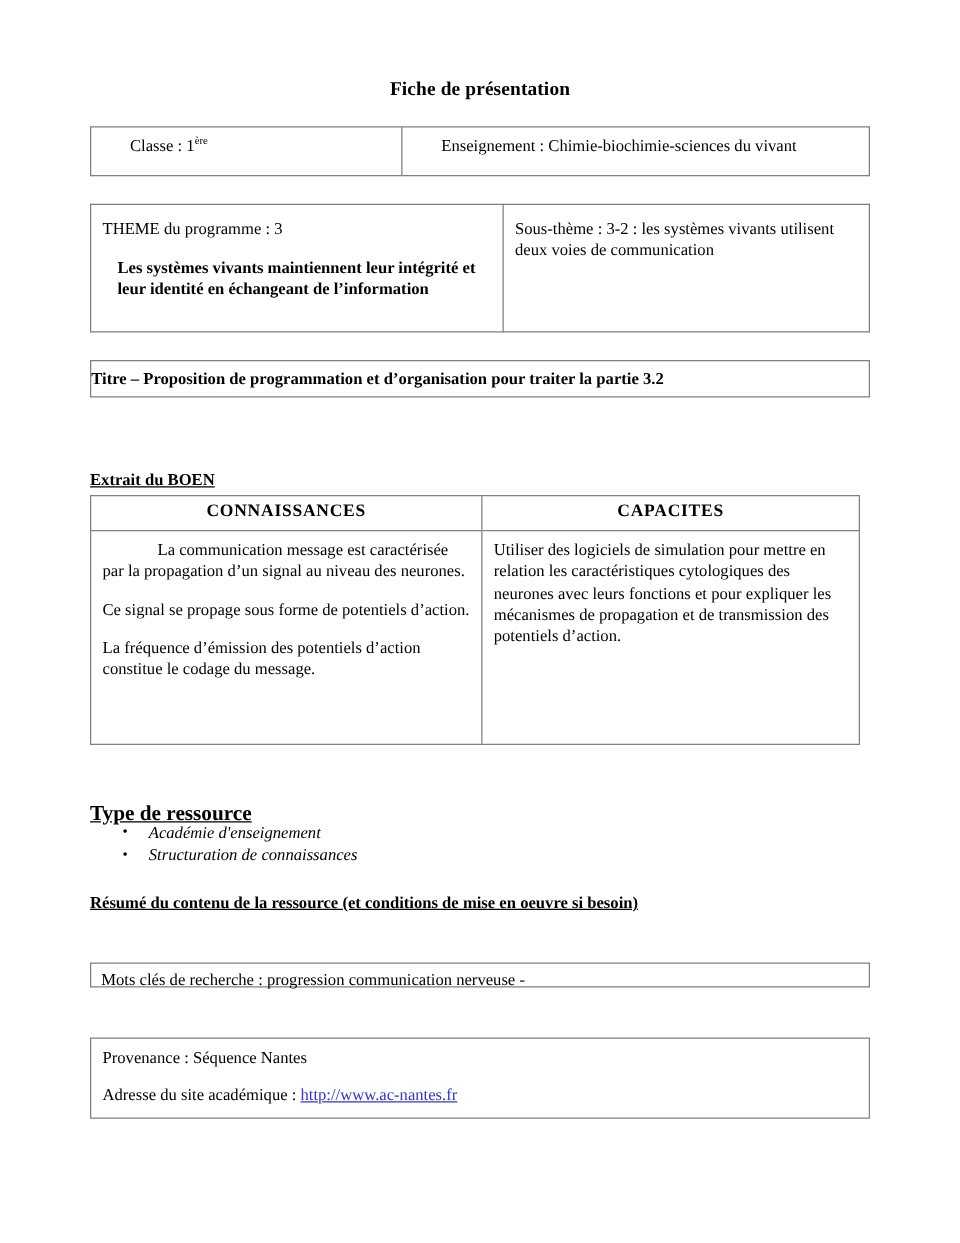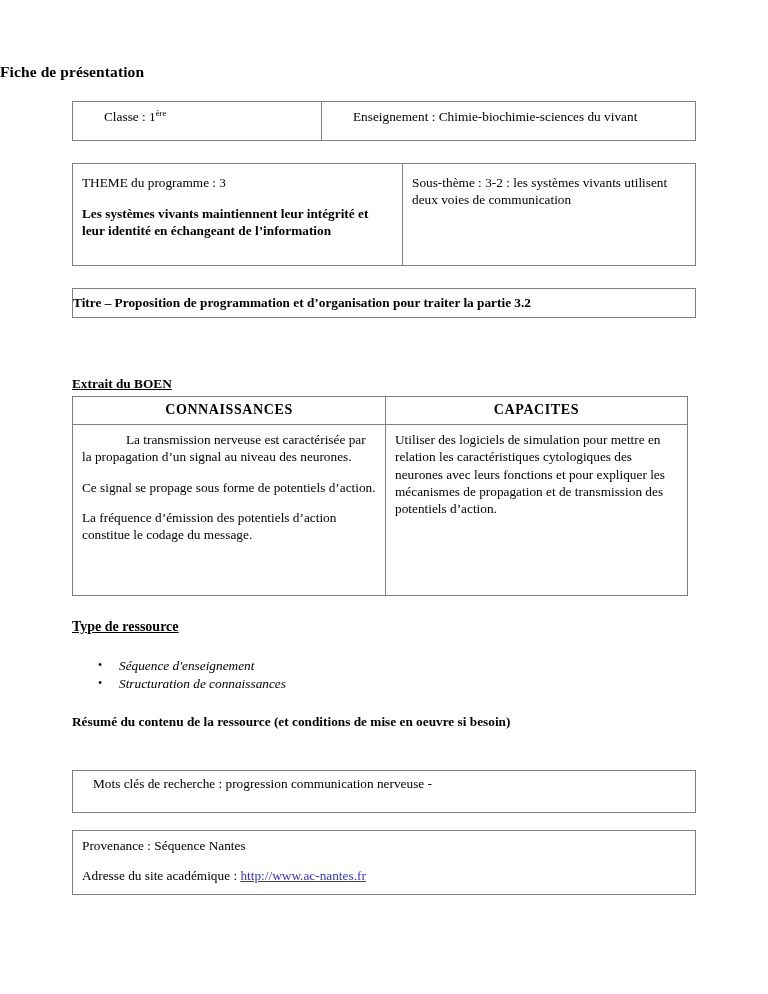--- a/index.html
+++ b/index.html
@@ -20,20 +20,21 @@
     left: 0; top: 0;
     width: 768px;
     height: 994px;
     overflow: hidden;
   }
   .doc-title {
     position: absolute;
     left: 0;
     top: 63px;
     width: 768px;
+    text-align: center;
     font-size: 15.5px;
     font-weight: bold;
     letter-spacing: 0.1px;
   }
 
   
   .tbl {
     position: absolute;
     border-collapse: collapse;
     table-layout: fixed;
@@ -57,21 +58,21 @@
 
   
   #theme-table {
     left: 72px;
     top: 163px;
     width: 624px;
   }
   #theme-table td { padding-top: 11px; }
   #theme-cell-left { height: 84px; }
   .theme-line1 { margin: 0 0 14px 0; }
-  .theme-bold { font-weight: bold; margin: 0; }
+  .theme-bold { font-weight: bold; margin: 12px; }
   .sous-theme { margin: 0; }
 
   
   #titre-box {
     position: absolute;
     left: 72px;
     top: 288px;
     width: 624px;
     height: 30px;
     border: 1px solid #808080;
@@ -108,22 +109,22 @@
   }
   #boen-table td.body { height: 158px; line-height: 1.3; }
   #boen-table p { margin: 0 0 13px 0; }
   #boen-table p:last-child { margin-bottom: 0; }
   .indent-first { text-indent: 44px; }
 
   
   #type-label {
     position: absolute;
     left: 72px;
-    top: 619px;
-    font-size: 14px;
+    top: 641px;
+    font-size: 17px;
     font-weight: bold;
     text-decoration: underline;
   }
   #type-list {
     position: absolute;
     left: 72px;
     top: 657px;
     margin: 0;
     padding: 0;
     list-style: none;
@@ -142,32 +143,33 @@
     top: 0;
     font-style: normal;
     font-size: 12px;
   }
   #resume-label {
     position: absolute;
     left: 72px;
     top: 714px;
     font-size: 13.3px;
     font-weight: bold;
+    text-decoration: underline;
   }
 
   
   #motscles-box {
     position: absolute;
     left: 72px;
     top: 770px;
     width: 624px;
-    height: 43px;
+    height: 20px;
     border: 1px solid #808080;
     box-sizing: border-box;
-    padding: 5px 0 0 20px;
+    padding: 5px 0 0 8px;
     font-size: 13.3px;
   }
 
   
   #provenance-box {
     position: absolute;
     left: 72px;
     top: 830px;
     width: 624px;
     height: 65px;
@@ -220,34 +222,34 @@
   <div id="boen-label">Extrait du BOEN</div>
 
   <table class="tbl" id="boen-table">
     <tbody>
         <tr>
       <th style="width:312px">CONNAISSANCES</th>
       <th>CAPACITES</th>
     </tr>
     <tr>
       <td class="body">
-        <p class="indent-first">La transmission nerveuse est caractérisée par la propagation d’un signal au niveau des neurones.</p>
+        <p class="indent-first">La communication message est caractérisée par la propagation d’un signal au niveau des neurones.</p>
         <p>Ce signal se propage sous forme de potentiels d’action.</p>
         <p>La fréquence d’émission des potentiels d’action constitue le codage du message.</p>
       </td>
       <td class="body">
         <p>Utiliser des logiciels de simulation pour mettre en relation les caractéristiques cytologiques des neurones avec leurs fonctions et pour expliquer les mécanismes de propagation et de transmission des potentiels d’action.</p>
       </td>
     </tr>
   </tbody>
     </table>
 
   <div id="type-label">Type de ressource</div>
   <ul id="type-list">
-    <li>Séquence d'enseignement</li>
+    <li>Académie d'enseignement</li>
     <li>Structuration de connaissances</li>
   </ul>
 
   <div id="resume-label">Résumé du contenu de la ressource (et conditions de mise en oeuvre si besoin)</div>
 
   <div id="motscles-box">
     <span>Mots clés de recherche : progression communication nerveuse -</span>
   </div>
 
   <div id="provenance-box">

